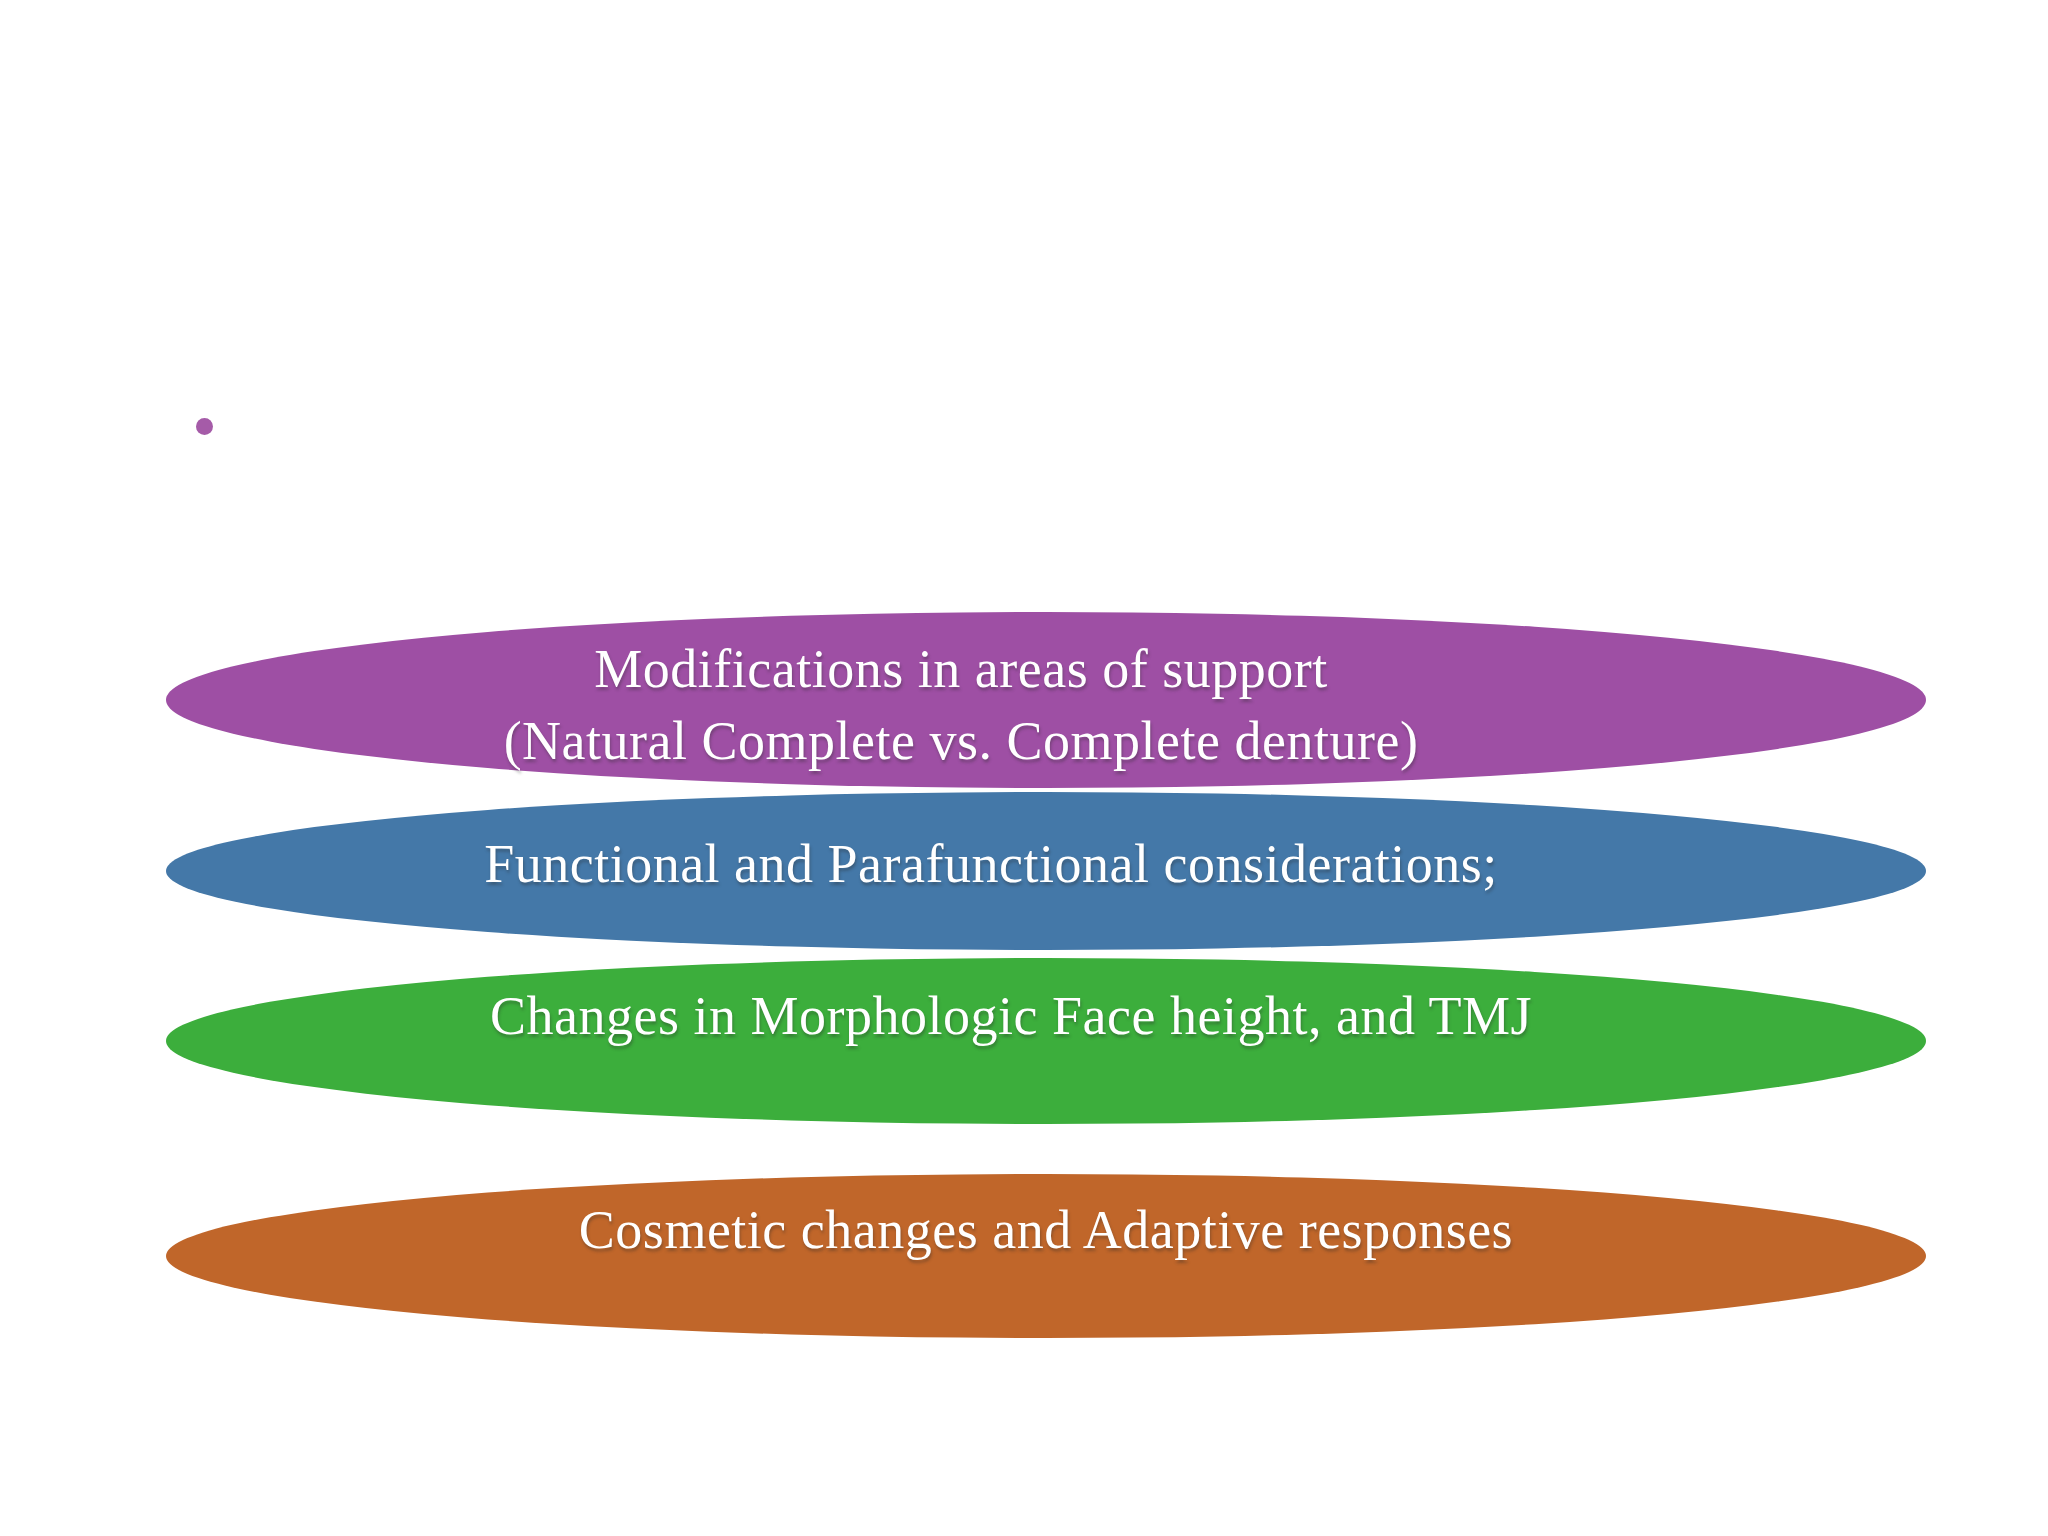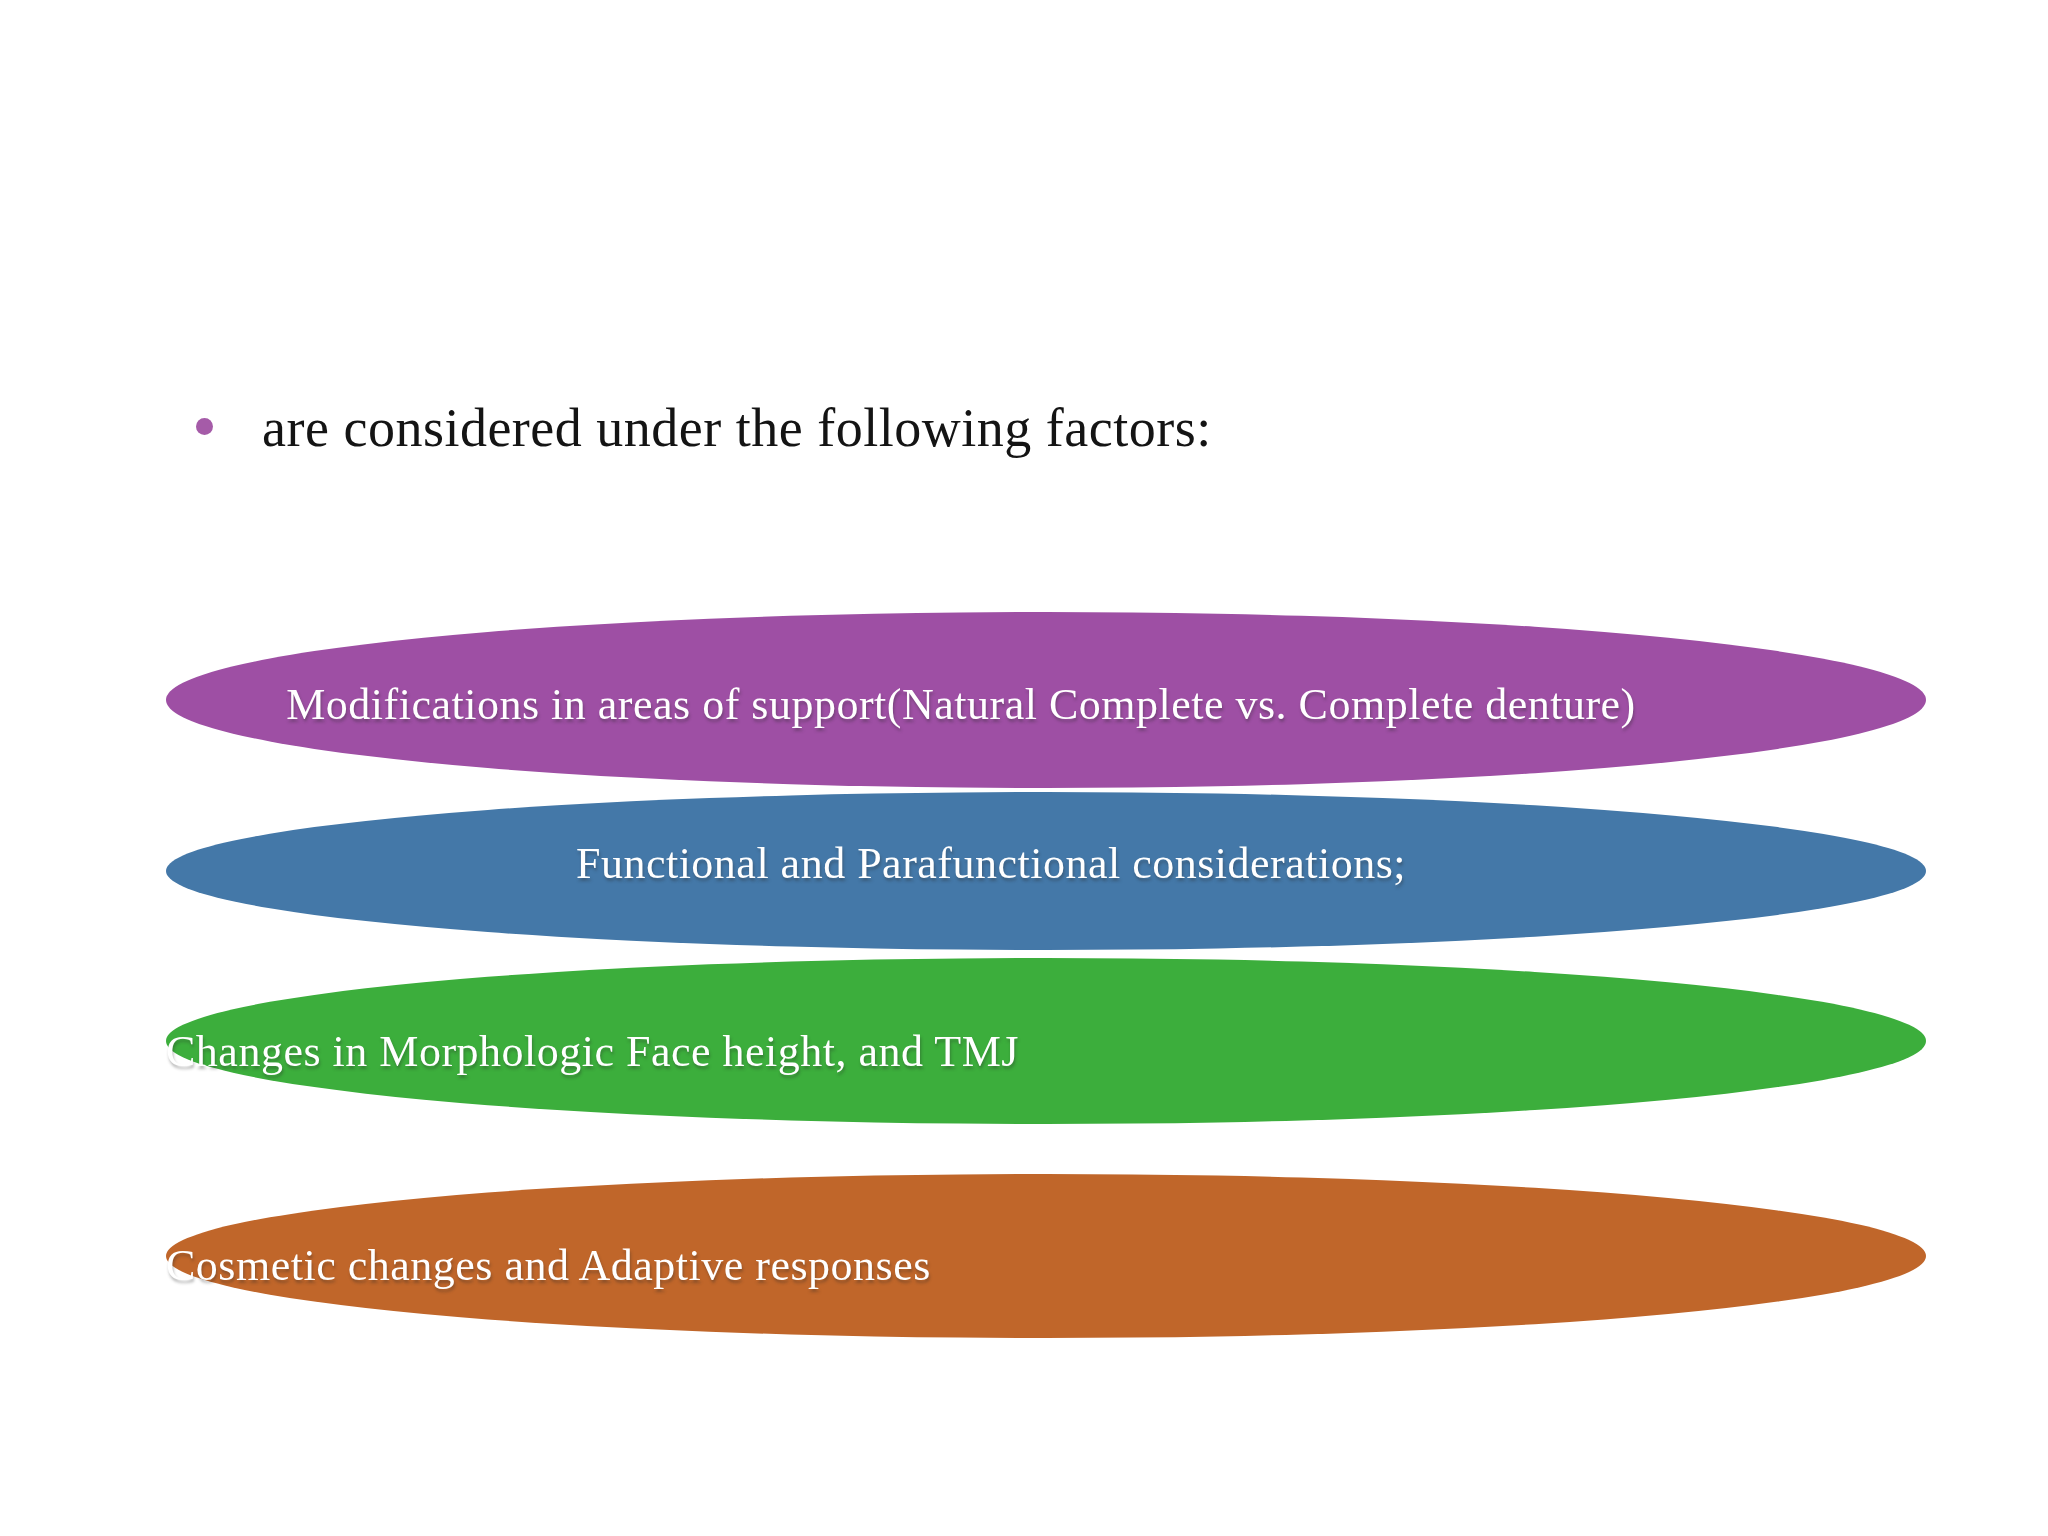--- a/index.html
+++ b/index.html
@@ -37,25 +37,26 @@
     color: #141414;
     letter-spacing: 0.5px;
   }
   
   .ellipse {
     position: absolute;
     left: 166px;
     width: 1760px;
     border-radius: 50%;
     display: flex;
+    flex-direction: column;
     justify-content: center;
     align-items: center;
     text-align: center;
     color: #ffffff;
-    font-size: 44px;
+    font-size: 54px;
     line-height: 72px;
     letter-spacing: 0.5px;
     text-shadow: 1px 3px 3px rgba(40, 40, 40, 0.35);
     box-sizing: border-box;
   }
   .ellipse .line { white-space: nowrap; }
   .ellipse-support {
     top: 612px;
     height: 176px;
     padding-top: 10px;
@@ -83,21 +84,20 @@
   }
 </style>
 </head>
 <body>
 
 <div class="slide">
 
   <div class="intro">
     <span class="bullet-dot" style="background: rgb(165, 91, 168);"></span>
     <div class="intro-text">
-      <div class="line">are considered under the following factors:</div>
     </div>
   </div>
 
   <div class="ellipse ellipse-support" style="background: rgb(158, 79, 164);">
     <div class="line">Modifications in areas of support</div>
     <div class="line">(Natural Complete vs. Complete denture)</div>
   </div>
 
   <div class="ellipse ellipse-functional" style="background: rgb(68, 120, 168);">
     <div class="line">Functional and Parafunctional considerations;</div>

